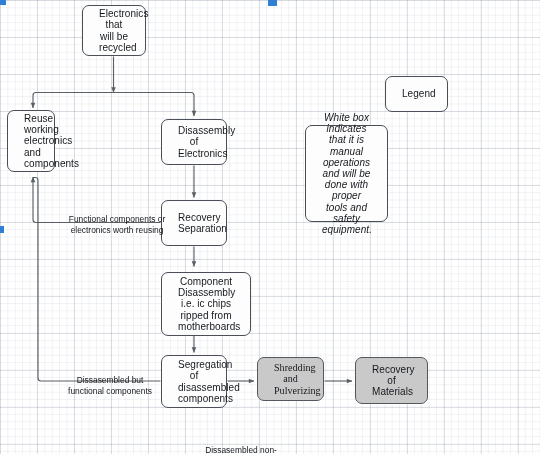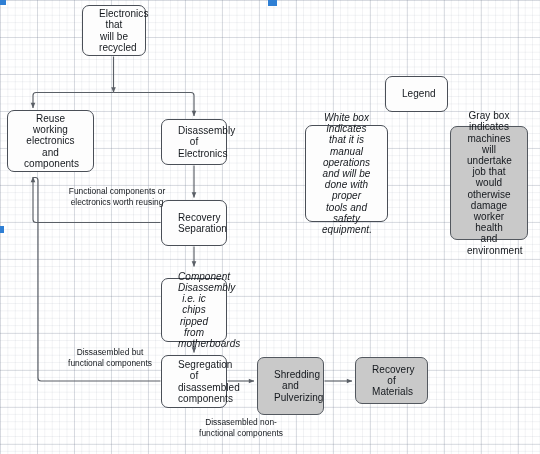--- a/index.html
+++ b/index.html
@@ -63,20 +63,21 @@
     display: block;
     width: 100%;
   }
   .edge-label {
     position: absolute;
     font-size: 8.4px;
     line-height: 11.4px;
     color: #14181d;
     text-align: center;
     white-space: pre-line;
+    margin-top: 28px;
   }
   .marker {
     position: absolute;
     background: #2f7fd4;
   }
 </style>
 </head>
 <body>
 
 <div id="canvas">
@@ -112,59 +113,56 @@
   </svg>
 
   <div class="marker" style="left:0px; top:0px; width:6px; height:5px;"></div>
   <div class="marker" style="left:268px; top:0px; width:9px; height:6px;"></div>
   <div class="marker" style="left:0px; top:226px; width:4px; height:7px;"></div>
 
   <div class="node white" style="left:82px; top:5px; width:64px; height:51px;">
     <span>Electronics that will be recycled</span>
   </div>
 
-  <div class="node white" style="left:7px; top:110px; width:87px; height:62px;align-items:flex-end;">
+  <div class="node white" style="left:7px; top:110px; width:48px; height:62px;align-items:flex-end;">
     <span>Reuse working electronics and components</span>
   </div>
 
   <div class="node white" style="left:161px; top:119px; width:66px; height:46px;">
     <span>Disassembly of Electronics</span>
   </div>
 
   <div class="node white" style="left:161px; top:200px; width:66px; height:46px;">
     <span>Recovery Separation</span>
   </div>
 
-  <div class="node white" style="left:161px; top:278px; width:66px; height:64px;font-style:italic;">
+  <div class="node white" style="left:161px; top:272px; width:90px; height:64px;">
     <span>Component Disassembly i.e. ic chips ripped from motherboards</span>
   </div>
 
   <div class="node white" style="left:161px; top:355px; width:66px; height:53px;">
     <span>Segregation of disassembled components</span>
   </div>
 
-  <div class="node gray" style="left:257px; top:357px; width:67px; height:58px;">
+  <div class="node gray" style="left:257px; top:357px; width:67px; height:44px;font-family:Liberation Serif, serif;">
     <span>Shredding and Pulverizing</span>
   </div>
 
   <div class="node gray" style="left:355px; top:357px; width:73px; height:47px;justify-content:flex-end;">
     <span>Recovery of Materials</span>
   </div>
 
   <div class="node white" style="left:385px; top:76px; width:63px; height:36px;">
     <span>Legend</span>
   </div>
 
   <div class="node white" style="left:305px; top:125px; width:83px; height:97px;font-style:italic;">
     <span>White box indicates that it is manual operations and will be done with proper tools and safety equipment.</span>
   </div>
 
-  <div class="node gray" style="left:450px; top:126px; width:78px; height:114px;">
-    <span>Gray box indicates machines will undertake job that would otherwise damage worker health and environment</span>
-  </div>
 
   <div class="edge-label" style="left:52px; top:186px; width:130px;">Functional components or
 electronics worth reusing</div>
 
   <div class="edge-label" style="left:48px; top:347px; width:124px;">Dissasembled but
 functional components</div>
 
   <div class="edge-label" style="left:178px; top:417px; width:126px;">Dissasembled  non-
 functional components</div>
 

